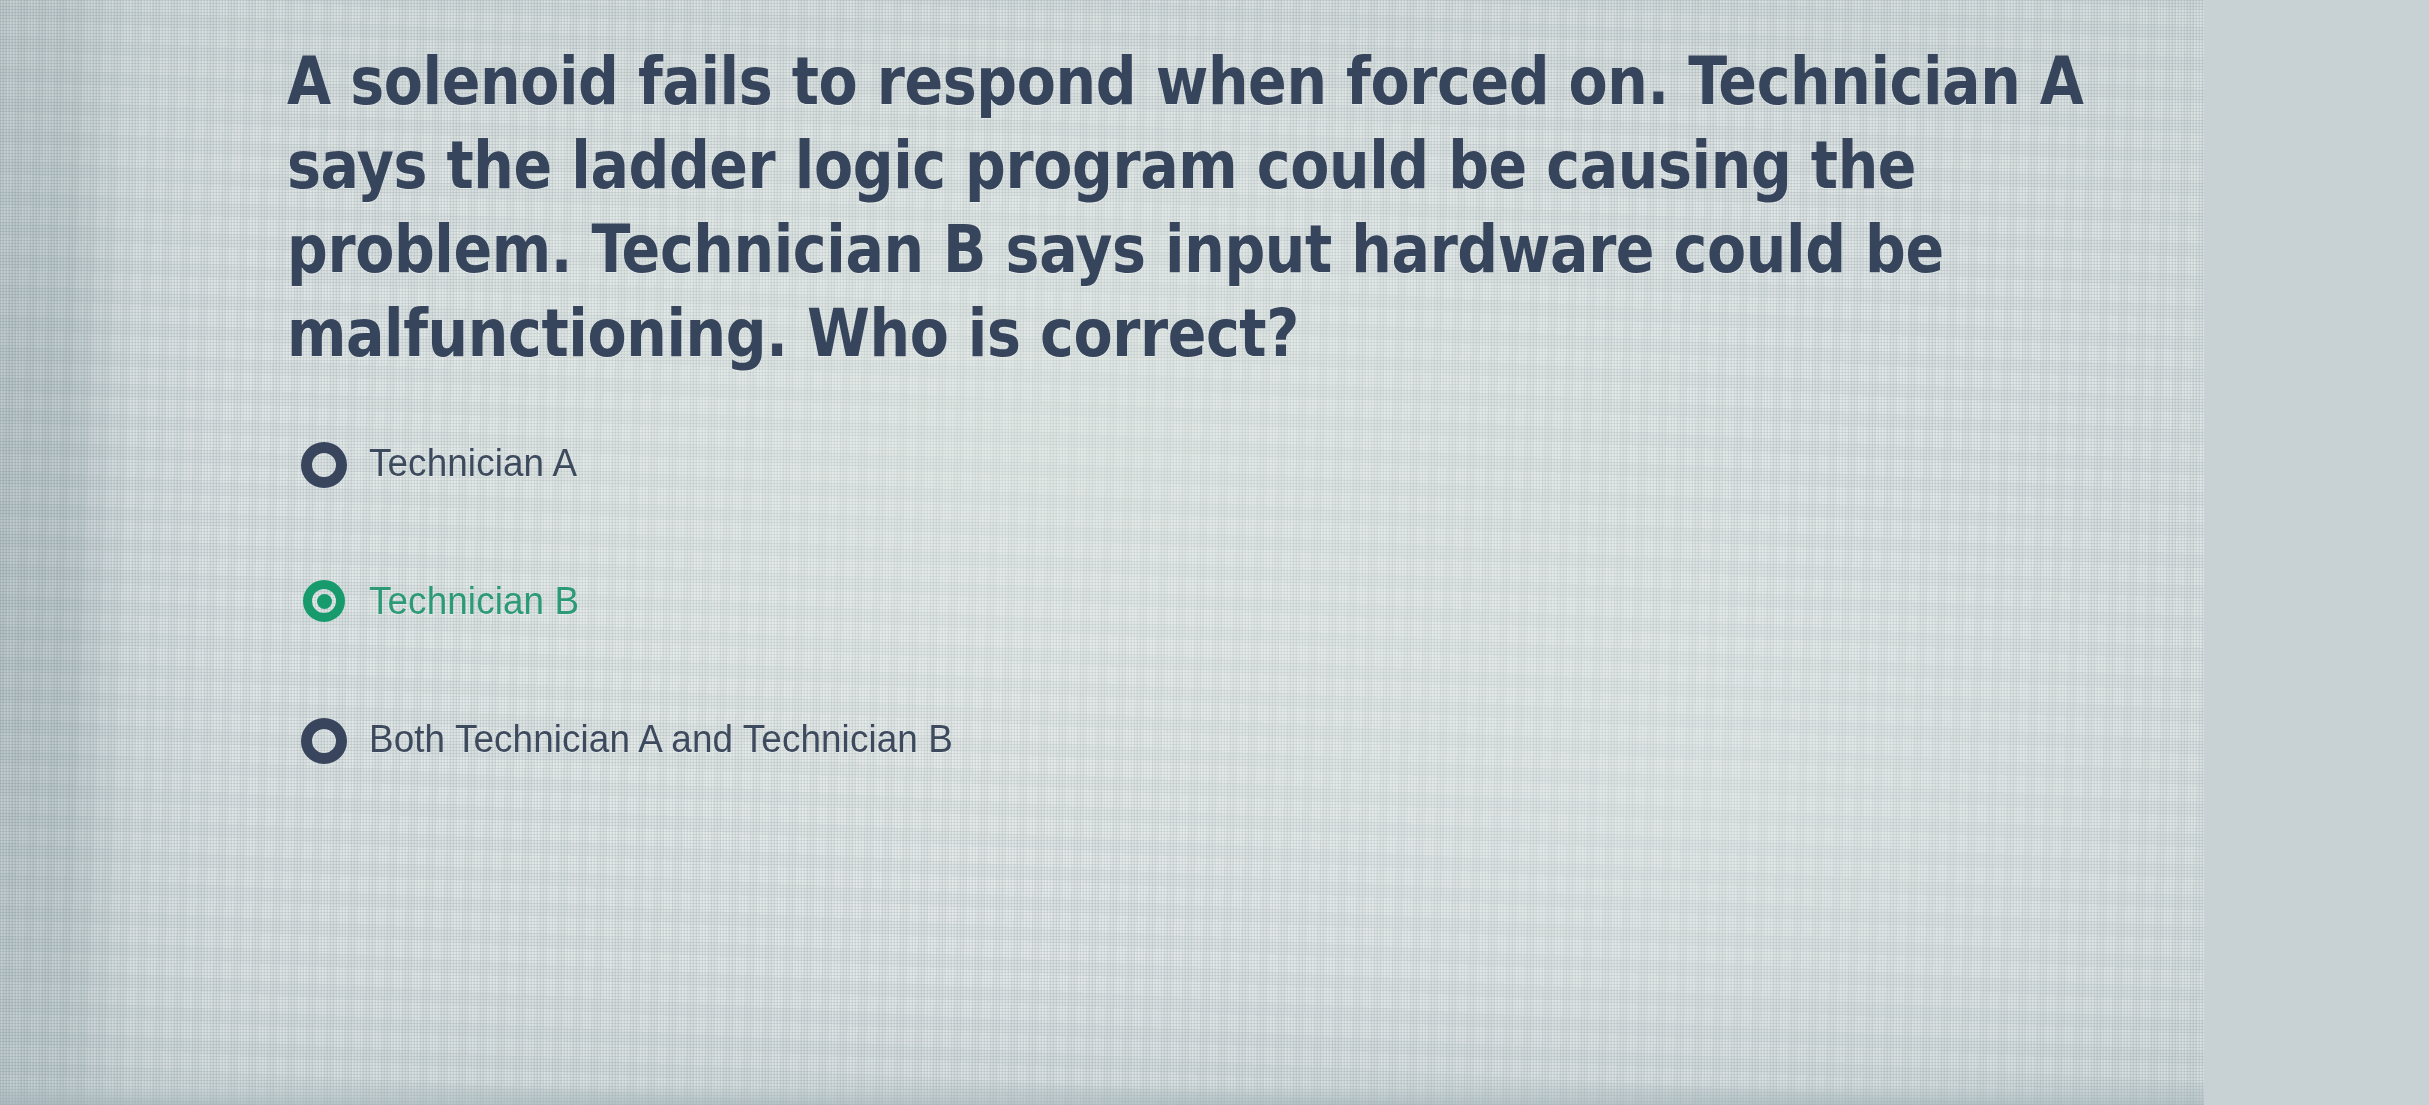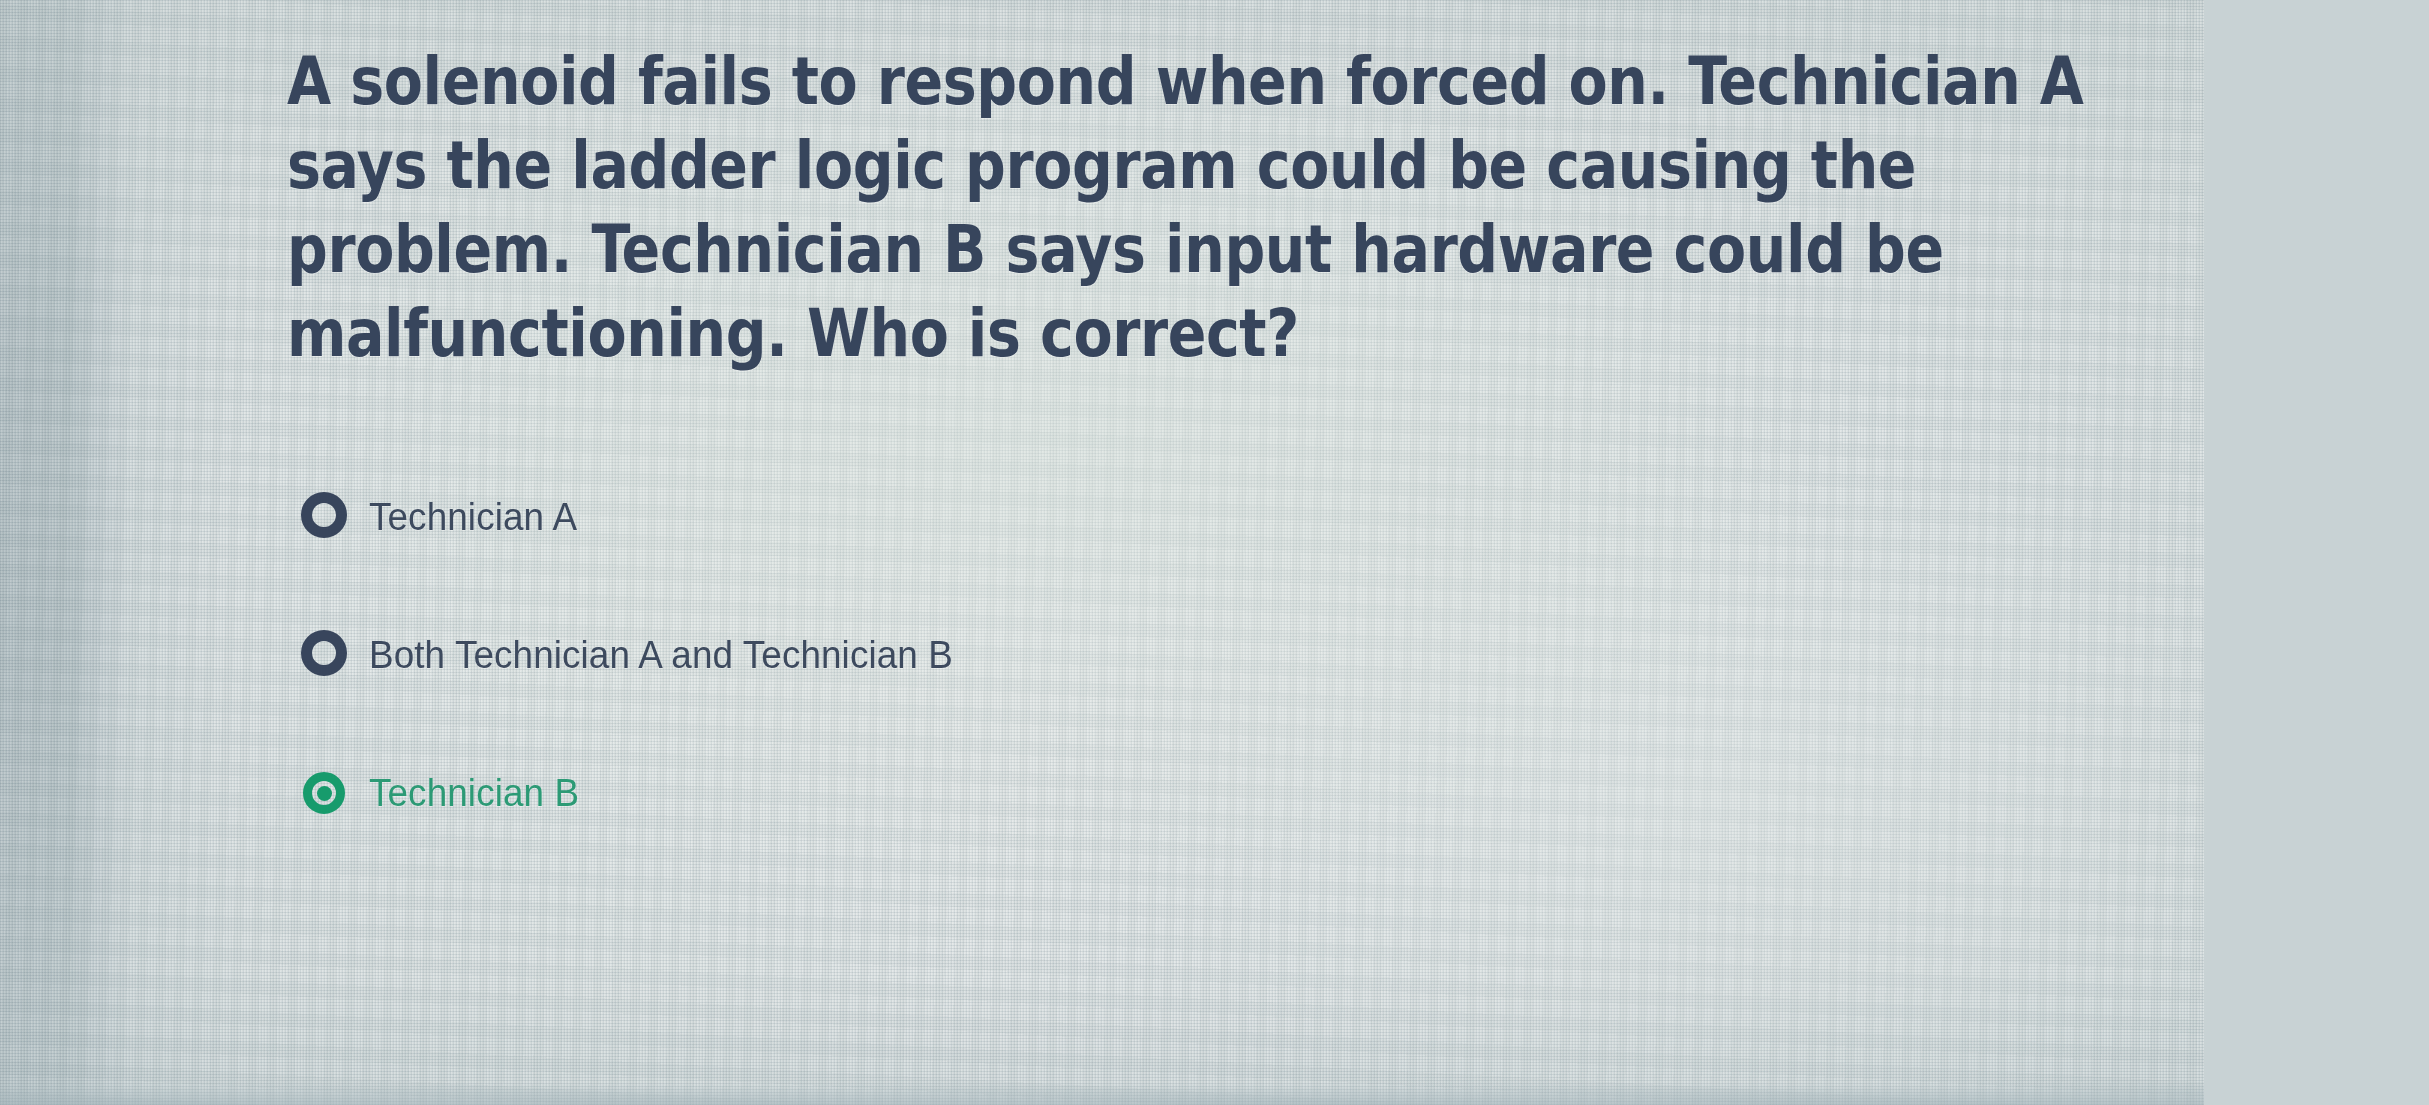--- a/index.html
+++ b/index.html
@@ -123,21 +123,21 @@
     transform-origin: left top;
     text-shadow: 0 1px 0 rgba(255,255,255,0.35);
   }
 
   #options {
     display: block;
   }
 
   .option-row {
     display: flex;
-    align-items: flex-end;
+    align-items: flex-start;
     height: 96px;
     margin-bottom: 42px;
   }
 
   .radio {
     flex: 0 0 auto;
     width: 46px;
     height: 46px;
     border-radius: 50%;
     box-sizing: border-box;
@@ -197,28 +197,28 @@
 
     <h1 id="question-text">A solenoid fails to respond when forced on. Technician A says the ladder logic program could be causing the problem. Technician B says input hardware could be malfunctioning. Who is correct?</h1>
 
     <div id="options">
 
       <div class="option-row">
         <span class="radio"></span>
         <span class="option-label">Technician A</span>
       </div>
 
-      <div class="option-row">
-        <span class="radio"></span>
-        <span class="option-label">Both Technician A and Technician B</span>
-      </div>
-
       <div class="option-row selected">
         <span class="radio selected">
           <span class="dot"></span>
         </span>
         <span class="option-label">Technician B</span>
       </div>
 
+      <div class="option-row">
+        <span class="radio"></span>
+        <span class="option-label">Both Technician A and Technician B</span>
+      </div>
+
 
     </div>
   </div>
 </div>
 
 </body></html>

